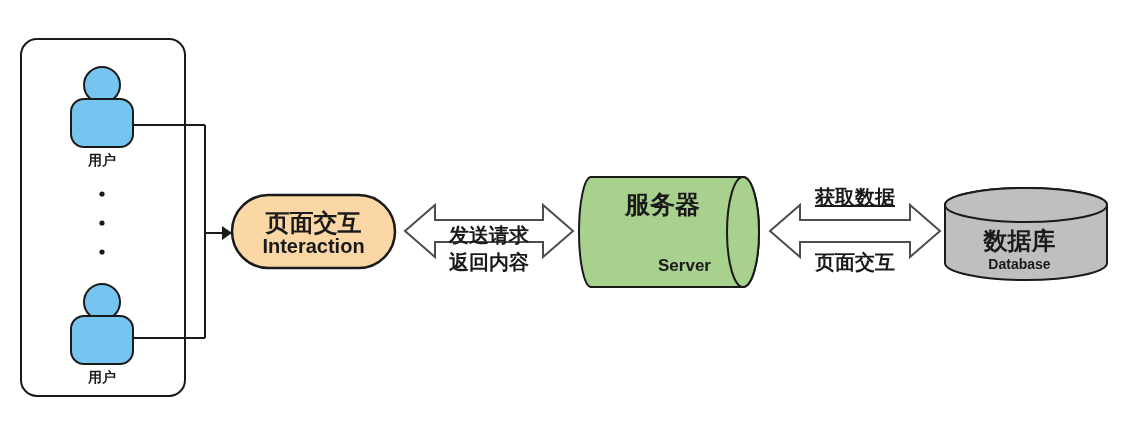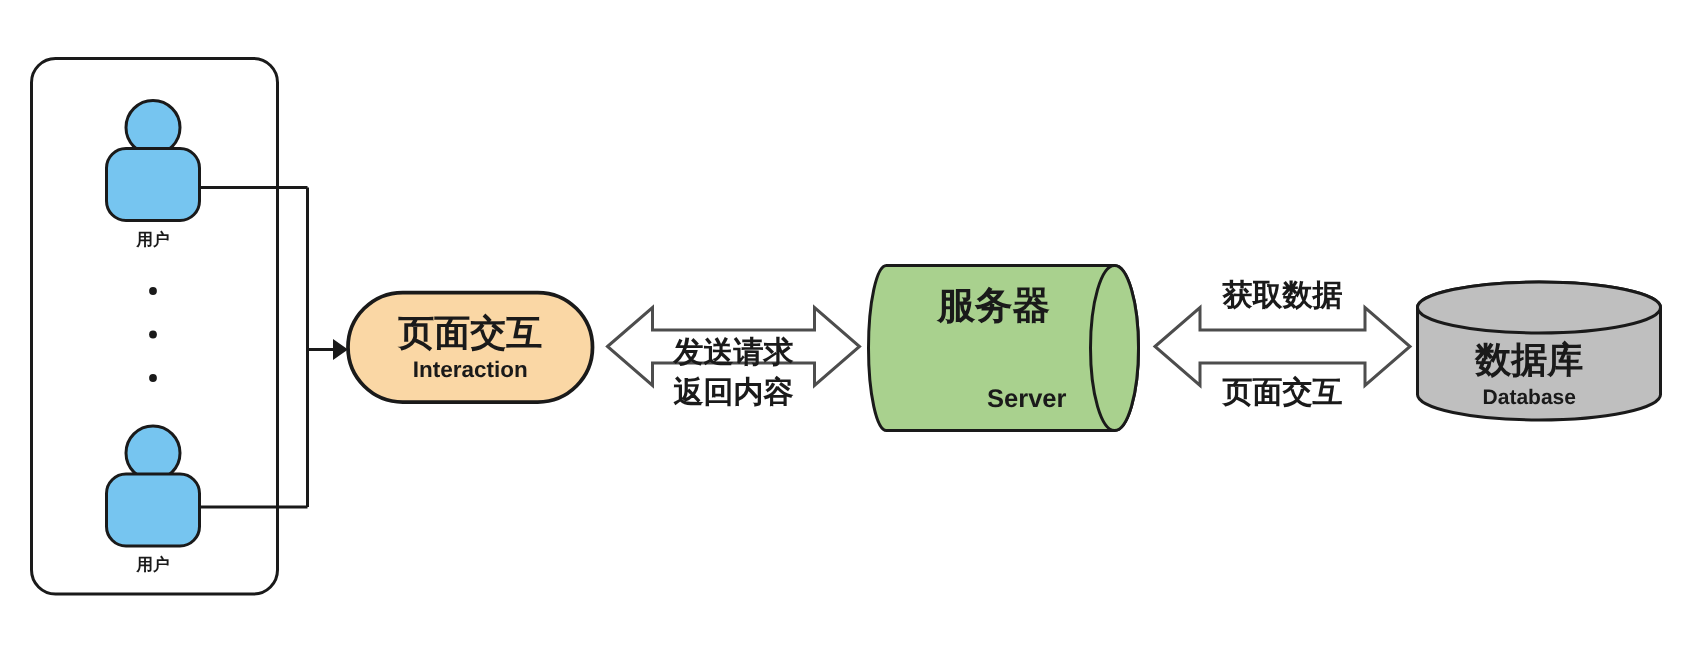--- a/index.html
+++ b/index.html
@@ -5,27 +5,27 @@
   html,body{margin:0;padding:0;background:#ffffff;}
   .canvas{
     position:relative;
     width:1133px;height:442px;
     background:#ffffff;
     font-family:"Liberation Sans","DejaVu Sans",sans-serif;
     overflow:hidden;
   }
   .layer{position:absolute;left:0;top:0;}
   .lbl{position:absolute;color:#1a1a1a;text-align:center;white-space:nowrap;}
-  .user-label{width:60px;font-size:11px;line-height:16px;font-weight:600;}
+  .user-label{width:60px;font-size:14px;line-height:16px;font-weight:600;}
   .node-text{
     position:absolute;display:flex;flex-direction:column;
     align-items:center;justify-content:center;color:#1a1a1a;text-align:center;
   }
   .node-title{font-size:24px;line-height:29px;font-weight:700;}
-  .node-sub{font-size:15px;line-height:19px;font-weight:700;}
+  .node-sub{font-size:20px;line-height:19px;font-weight:700;}
   .arrow-label{width:200px;font-size:20px;line-height:24px;font-weight:700;}
 </style>
 </head>
 <body>
 
 <div class="canvas">
 
   <svg class="layer" width="1133" height="442" viewBox="0 0 1133 442">
 
     <rect x="21" y="39" width="164" height="357" rx="16" ry="16" fill="none" stroke="#1a1a1a" stroke-width="2"></rect>
@@ -75,21 +75,21 @@
   </div>
 
   <div class="lbl arrow-label" style="left:389px;top:185px;margin-top:38px;">发送请求</div>
   <div class="lbl arrow-label" style="left:389px;top:250px;">返回内容</div>
 
   <div class="node-text" style="left:580px;top:177px;width:165px;height:110px;gap:37px;">
     <span class="node-title" style="font-size:25px;">服务器</span>
     <span class="node-sub" style="font-size:17px;margin-left:44px;">Server</span>
   </div>
 
-  <div class="lbl arrow-label" style="left:755px;top:185px;">获取数据</div>
+  <div class="lbl arrow-label" style="left:755px;top:185px;text-decoration:underline;">获取数据</div>
   <div class="lbl arrow-label" style="left:755px;top:250px;">页面交互</div>
 
   <div class="node-text" style="left:945px;top:224px;width:149px;height:52px;">
     <span class="node-title">数据库</span>
     <span class="node-sub" style="font-size:14px;">Database</span>
   </div>
 
 </div>
 
 </body></html>

